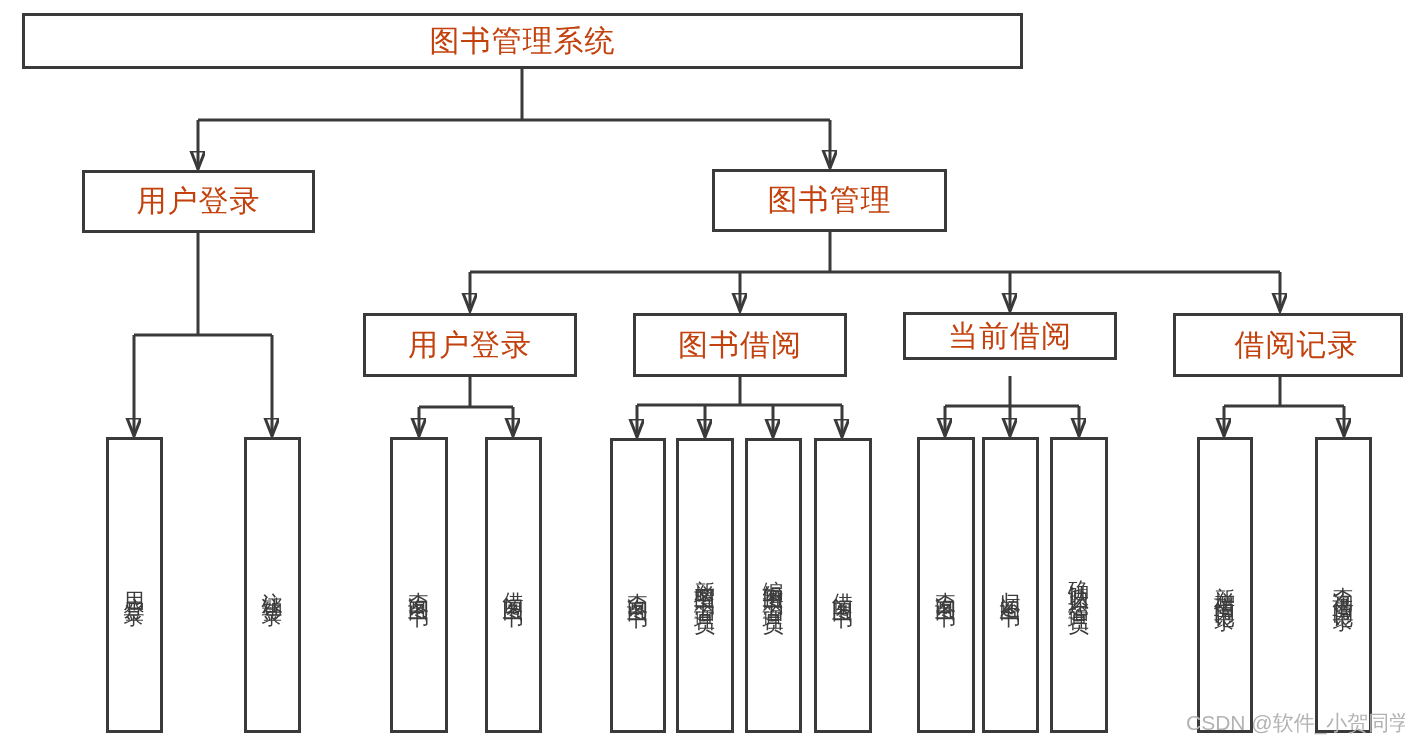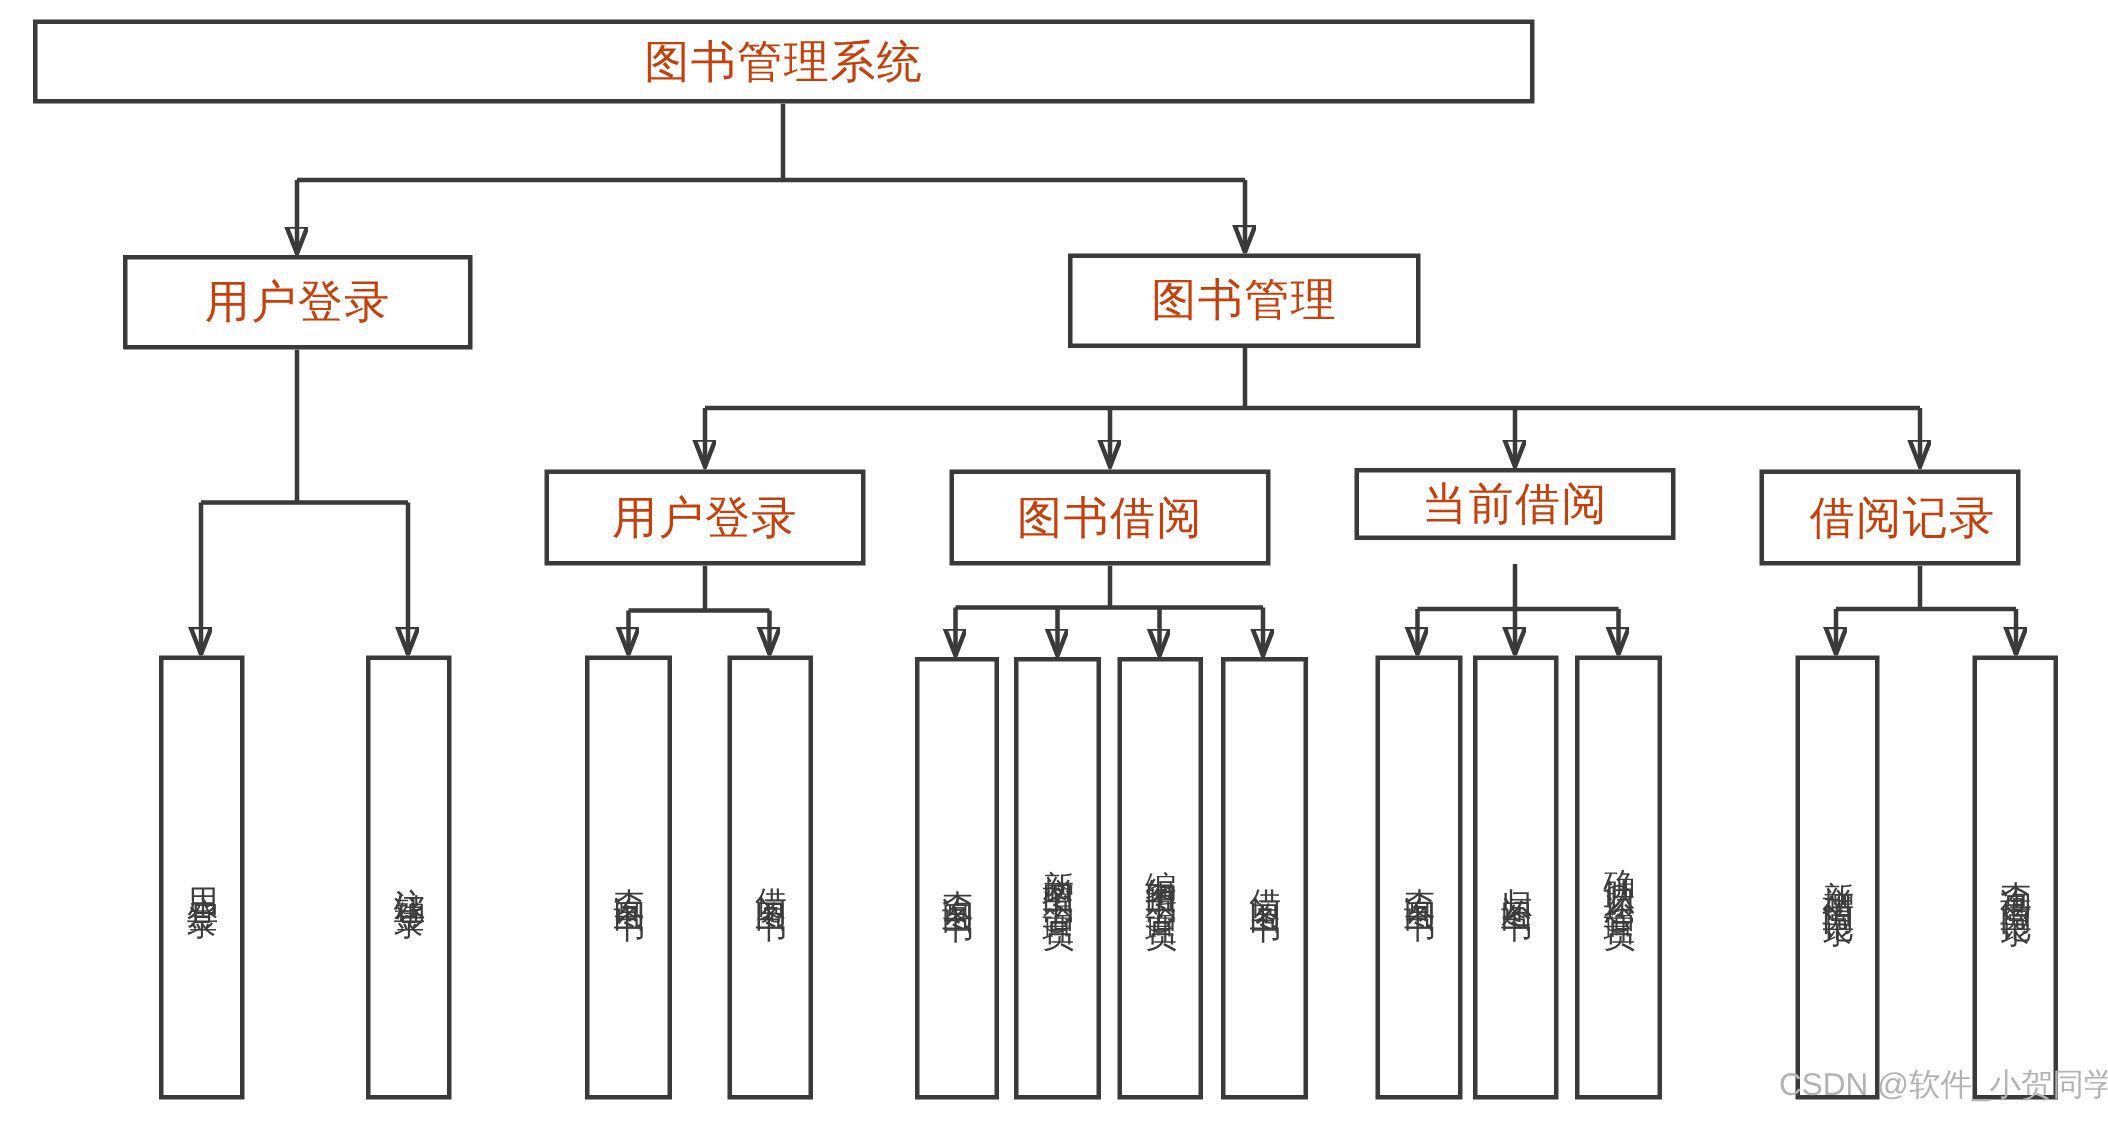--- a/index.html
+++ b/index.html
@@ -130,21 +130,21 @@
 
   <div class="hbox" style="left:363px; top:313px; width:214px; height:64px;">
     <span>用户登录</span>
   </div>
   <div class="hbox" style="left:633px; top:313px; width:214px; height:64px;">
     <span>图书借阅</span>
   </div>
   <div class="hbox" style="left:903px; top:312px; width:214px; height:48px;">
     <span>当前借阅</span>
   </div>
-  <div class="hbox" style="left:1173px; top:313px; width:174px; height:64px;padding-left:17px;">
+  <div class="hbox" style="left:1173px; top:313px; width:230px; height:64px;padding-left:17px;">
     <span>借阅记录</span>
   </div>
 
   <div class="vbox" style="left:106px; top:437px; width:57px; height:296px;">
     <span>用户登录</span>
   </div>
   <div class="vbox" style="left:244px; top:437px; width:57px; height:296px;">
     <span>注销登录</span>
   </div>
 

